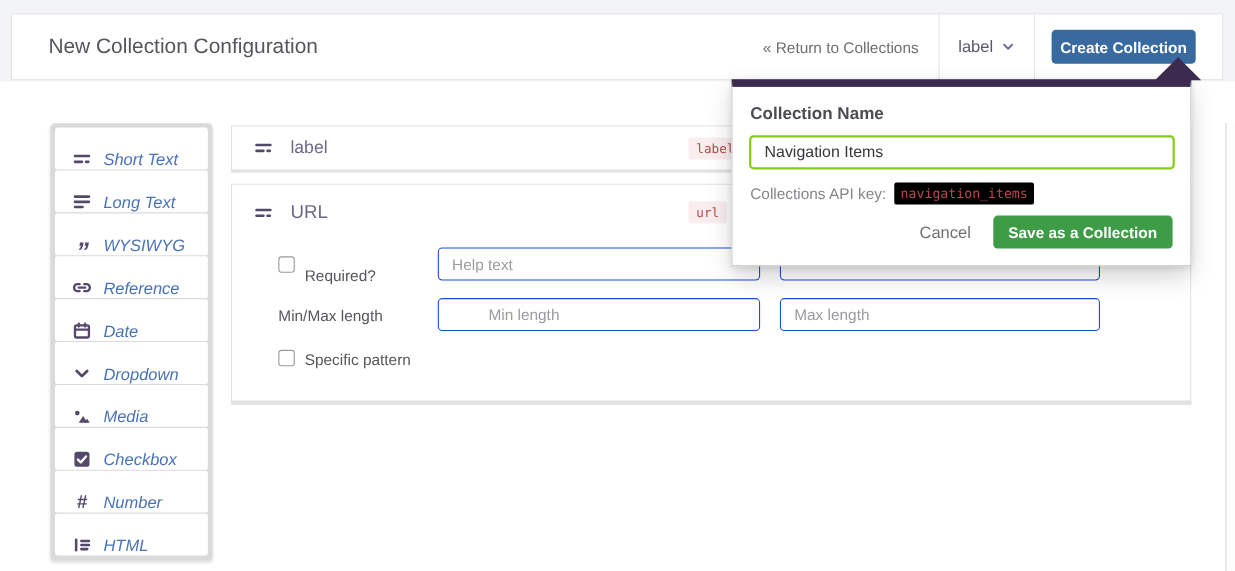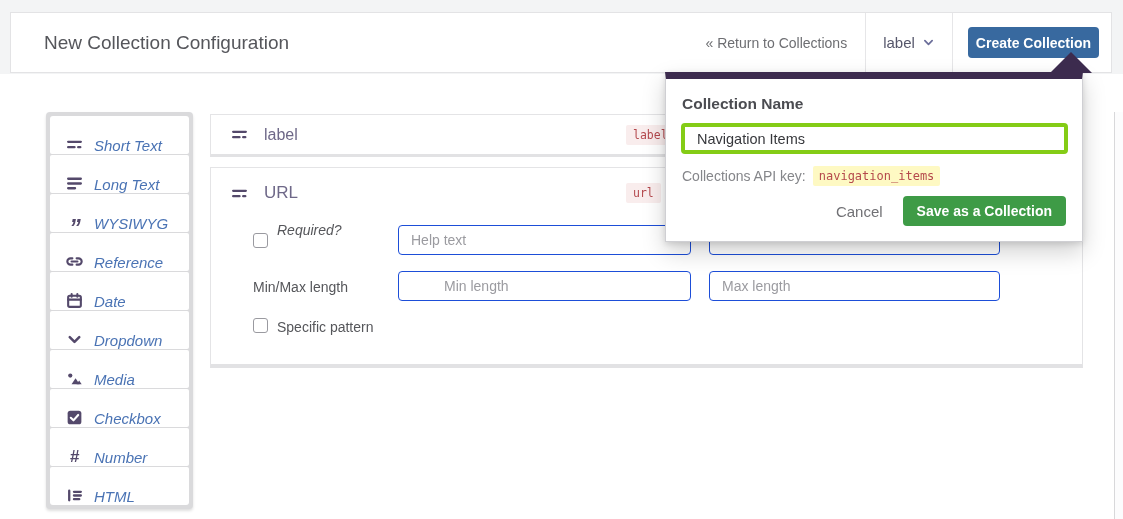--- a/index.html
+++ b/index.html
@@ -12,21 +12,21 @@
     color: #55565a;
   }
   
   .top-band { position:absolute; left:0; top:0; width:1123px; height:74px; background:#f3f4f5; }
   .header-card {
     position:absolute; left:10px; top:12px; width:1102px; height:61px;
     background:#ffffff; border:1px solid #e3e3e5;
     display:flex; align-items:center;
   }
   .page-title { margin-left:33px; font-size:19px; color:#55565b; }
-  .header-right { position:absolute; right:12px; top:0; height:100%; display:flex; align-items:center; }
+  .header-right { position:absolute; right:24px; top:0; height:100%; display:flex; align-items:center; }
   .return-link { font-size:14px; color:#6d6e72; margin-right:18px; cursor:pointer; }
   .v-sep { width:1px; height:59px; background:#e6e6e8; }
   .field-dropdown { display:flex; align-items:center; gap:7px; padding:0 17px; height:100%; cursor:pointer; }
   .field-dropdown span { font-size:15px; color:#56576b; }
   .create-btn {
     margin-left:15px; height:31px; padding:0 8px; border:none; border-radius:4px;
     background:#38699f; color:#fff; font-size:14px; font-weight:bold; cursor:pointer;
     font-family:"Liberation Sans", sans-serif;
   }
   
@@ -84,28 +84,28 @@
     z-index:20;
   }
   .caret {
     position:absolute; left:384px; top:-27px; width:0; height:0;
     border-left:21px solid transparent; border-right:21px solid transparent;
     border-bottom:21px solid #3c2b4e;
   }
   .pop-heading { position:absolute; left:16px; top:16px; font-size:15.5px; font-weight:bold; color:#4b4c51; }
   .pop-input {
     position:absolute; left:15px; top:44px; width:387px; height:31px;
-    border:4px solid #84cc16; border-radius:4px; padding:0 12px;
+    border:2px solid #84cc16; border-radius:4px; padding:0 12px;
     font-size:14.5px; color:#37383c; font-family:"Liberation Sans", sans-serif;
     outline:none;
   }
   .pop-api { position:absolute; left:16px; top:87px; font-size:14px; color:#85868a; display:flex; align-items:center; }
   .pop-api code {
     margin-left:7px; font-family:"DejaVu Sans Mono", monospace; font-size:12px;
-    color:#b5494c; background:#fef9c3; padding:3px 6px; border-radius:2px;
+    color:#b5494c; background:#000000; padding:3px 6px; border-radius:2px;
   }
   .pop-actions { position:absolute; right:16px; top:117px; display:flex; align-items:center; gap:20px; }
   .cancel-link { font-size:15px; color:#717175; cursor:pointer; }
   .save-btn {
     height:30px; padding:0 14px; border:none; border-radius:4px;
     background:#3e9b46; color:#fff; font-size:14px; font-weight:bold; cursor:pointer;
     font-family:"Liberation Sans", sans-serif;
   }
   
   .right-strip {
@@ -233,21 +233,21 @@
     <span class="handle-icon">
       <svg width="19" height="19" viewBox="0 0 18 18" stroke="currentColor" stroke-width="2.2" stroke-linecap="round" fill="none">
           <path d="M3 6.5 H15 M3 11.5 H9 M12.5 11.5 H14.5"></path>
         </svg>
     </span>
     <span class="row-title">URL</span>
     <span class="api-tag">url</span>
   </div>
 
   <input type="checkbox" class="cb ctl" style="left: 42px; top: 65px;">
-  <span class="form-label ctl" style="left:66px; top:54px;font-style:italic;">Required?</span>
+  <span class="form-label ctl" style="left:66px; top:74px;">Required?</span>
   <input type="text" class="txt-input ctl" style="left: 187px; top: 57px; width: 293px;" placeholder="Help text">
   <input type="text" class="txt-input ctl" style="left: 498px; top: 57px; width: 291px;">
 
   <span class="form-label ctl" style="left:42px; top:111px;">Min/Max length</span>
   <input type="text" class="txt-input ctl" style="left: 187px; top: 103px; width: 293px; padding-left: 45px;" placeholder="Min length">
   <input type="text" class="txt-input ctl" style="left: 498px; top: 103px; width: 291px;" placeholder="Max length">
 
   <input type="checkbox" class="cb ctl" style="left: 42px; top: 150px;">
   <span class="form-label ctl" style="left:66px; top:151px;">Specific pattern</span>
 </div>

